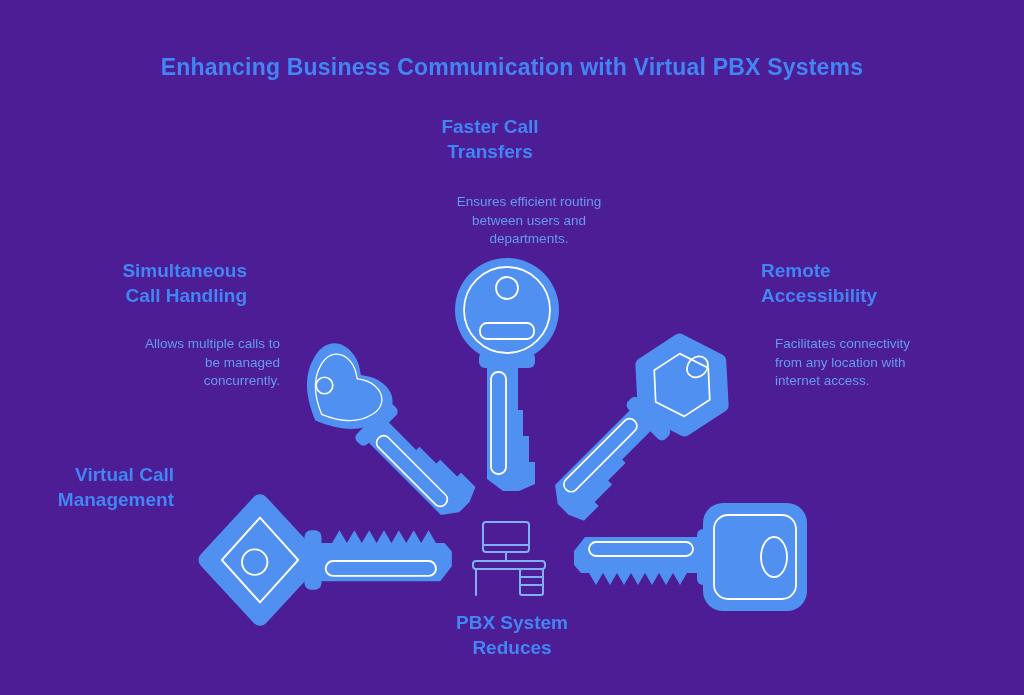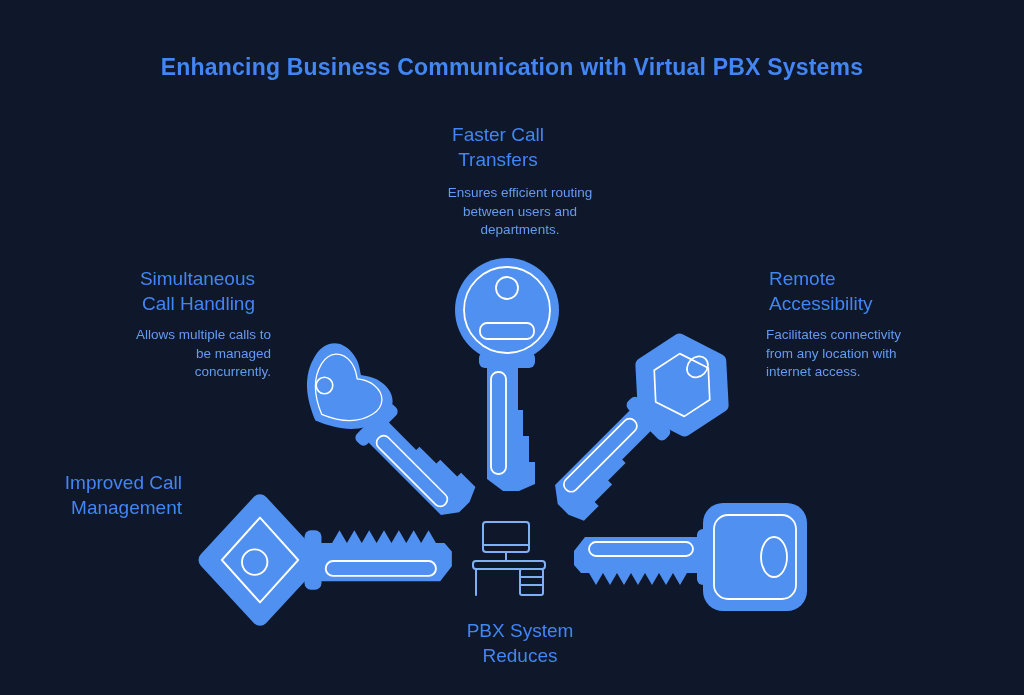--- a/index.html
+++ b/index.html
@@ -1,31 +1,31 @@
 <!DOCTYPE html>
 <html><head>
 <meta charset="utf-8">
 <style>
   html,body{margin:0;padding:0;background:#fff;}
   #canvas{
     position:relative;width:1024px;height:695px;overflow:hidden;
-    background:#0f172a;font-family:"Liberation Sans",sans-serif;
+    background:#4c1d95;font-family:"Liberation Sans",sans-serif;
   }
   .abs{position:absolute;}
   #title{
     left:0;top:54px;width:1024px;text-align:center;
     font-size:23px;font-weight:bold;color:#4285F4;letter-spacing:.2px;
   }
   .benefit-title{
-    font-size:19px;line-height:25px;font-weight:normal;color:#4285F4;
-    white-space:pre-line;margin:12px;
+    font-size:19px;line-height:25px;font-weight:bold;color:#4285F4;
+    white-space:pre-line;margin:4px;
   }
   .benefit-desc{
     font-size:13.5px;line-height:18.5px;color:#659BF1;
-    white-space:pre-line;margin:9px;
+    white-space:pre-line;margin:18px;
   }
   .al{text-align:left}.ar{text-align:right}.ac{text-align:center}
   
   #b-faster-t  {left:386px;top:110px;width:200px;}
   #b-faster-d  {left:391px;top:175px;width:240px;}
   #b-simul-t   {left:43px;top:254px;width:200px;}
   #b-simul-d   {left:62px;top:317px;width:200px;}
   #b-remote-t  {left:757px;top:254px;width:220px;}
   #b-remote-d  {left:757px;top:317px;width:220px;}
   #b-improved-t{left:18px;top:458px;width:152px;}
@@ -123,20 +123,20 @@
   <p id="b-simul-d" class="abs benefit-desc ar">Allows multiple calls to
 be managed
 concurrently.</p>
 
   <h2 id="b-remote-t" class="abs benefit-title al">Remote
 Accessibility</h2>
   <p id="b-remote-d" class="abs benefit-desc al">Facilitates connectivity
 from any location with
 internet access.</p>
 
-  <h2 id="b-improved-t" class="abs benefit-title ar">Improved Call
+  <h2 id="b-improved-t" class="abs benefit-title ar">Virtual Call
 Management</h2>
 
 
   <h2 id="b-center-t" class="abs benefit-title ac">PBX System
 Reduces</h2>
 
 </div>
 
 </body></html>

